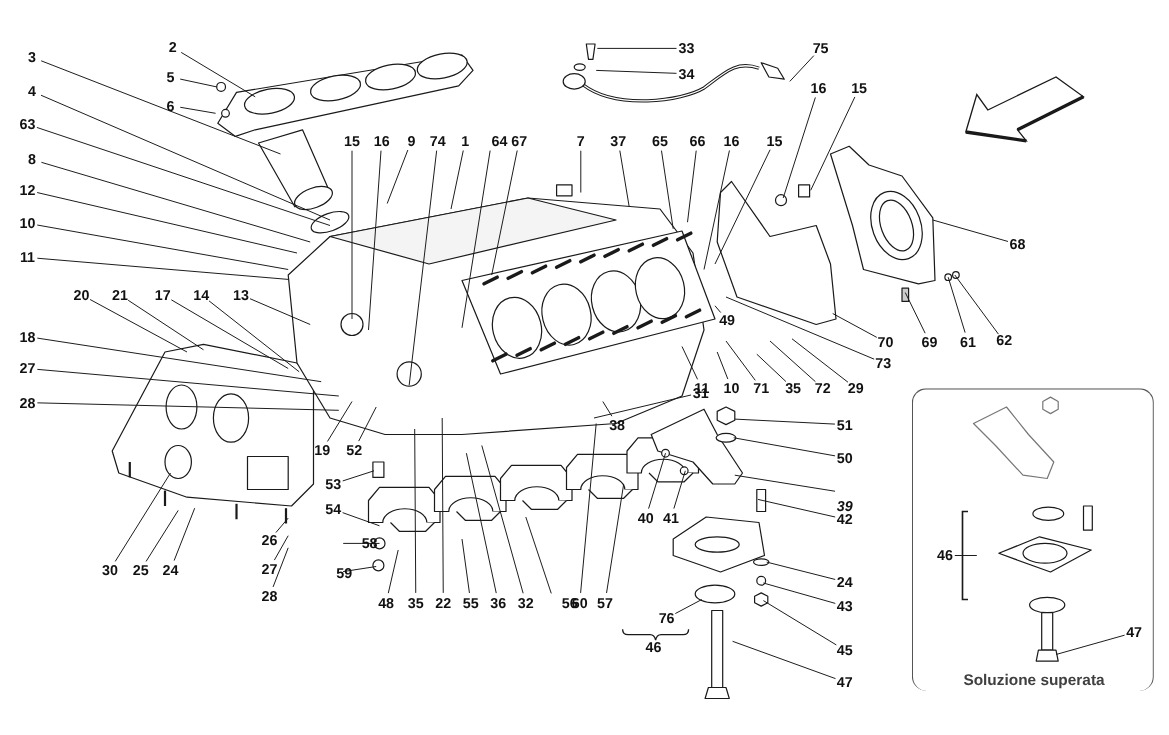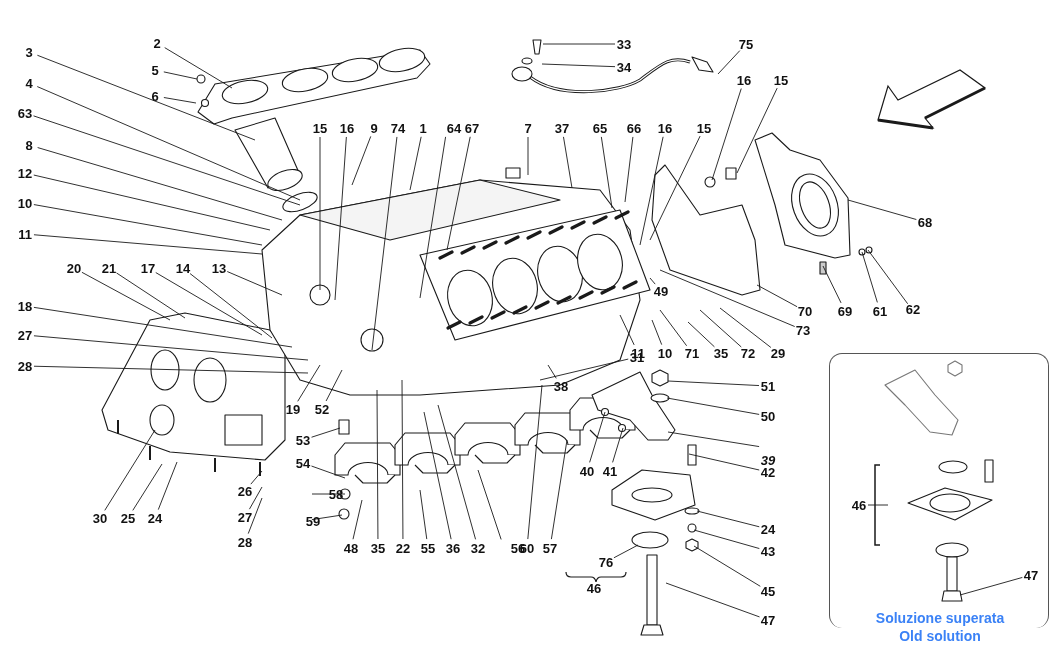--- a/index.html
+++ b/index.html
@@ -5,21 +5,21 @@
   html, body { margin:0; padding:0; background:#ffffff; }
   body { width:1063px; height:668px; overflow:hidden; position:relative;
          font-family:"Liberation Sans", sans-serif; }
   #stage { position:absolute; left:0; top:0; width:1063px; height:668px; }
   #art { position:absolute; left:0; top:0; }
   .callout { position:absolute; font-family:"Liberation Sans", sans-serif;
              font-weight:bold; font-size:13px; color:#111; line-height:1;
              white-space:nowrap; transform:translate(-50%,-50%); cursor:pointer; }
   .inset-caption { position:absolute; left:830px; width:220px; text-align:center;
              font-family:"Liberation Sans", sans-serif; font-weight:bold;
-             font-size:14px; color:#3b82f6; line-height:17px; }
+             font-size:14px; color:#404040; line-height:17px; }
   .inset-box { position:absolute; left:829px; top:353px; width:218px; height:274px;
              border:1.3px solid #555; border-radius:13px; border-bottom:none; }
   .inset-gap { position:absolute; left:858px; top:620px; width:162px; height:14px; background:#fff; }
 </style>
 </head>
 <body>
 
 <div id="stage">
   <svg id="art" width="1063" height="668" viewBox="0 0 1063 668">
       <path fill="#fff" stroke="#1a1a1a" stroke-width="1.1" stroke-linejoin="round" d="M198 112 L215 84 L420 50 L430 64 L417 78 L232 118 L214 124 Z"></path>
@@ -207,21 +207,20 @@
       <line x1="501.1539501058485" y1="539.4618503175453" x2="478" y2="470" stroke="#1a1a1a" stroke-width="0.9"></line>
       <line x1="527.8247360757754" y1="539.0378679765741" x2="542" y2="385" stroke="#1a1a1a" stroke-width="0.9"></line>
       <line x1="551.3994357720933" y1="539.109466859643" x2="567" y2="440" stroke="#1a1a1a" stroke-width="0.9"></line>
       <line x1="868" y1="505" x2="888" y2="505" stroke="#1a1a1a" stroke-width="0.9"></line>
       <line x1="1022.3371360233954" y1="577.4402433736915" x2="960" y2="595" stroke="#1a1a1a" stroke-width="0.9"></line>
     </svg>
 
   <div class="inset-box"></div>
   <div class="inset-gap"></div>
   <div class="inset-caption" style="top:610px">Soluzione superata</div>
-  <div class="inset-caption" style="top:628px">Old solution</div>
 
   <div id="callouts">
       <div class="callout" style="left: 157px; top: 43px;">2</div>
       <div class="callout" style="left: 29px; top: 52px;">3</div>
       <div class="callout" style="left: 29px; top: 83px;">4</div>
       <div class="callout" style="left: 155px; top: 70px;">5</div>
       <div class="callout" style="left: 155px; top: 96px;">6</div>
       <div class="callout" style="left: 25px; top: 113px;">63</div>
       <div class="callout" style="left: 29px; top: 145px;">8</div>
       <div class="callout" style="left: 25px; top: 173px;">12</div>

